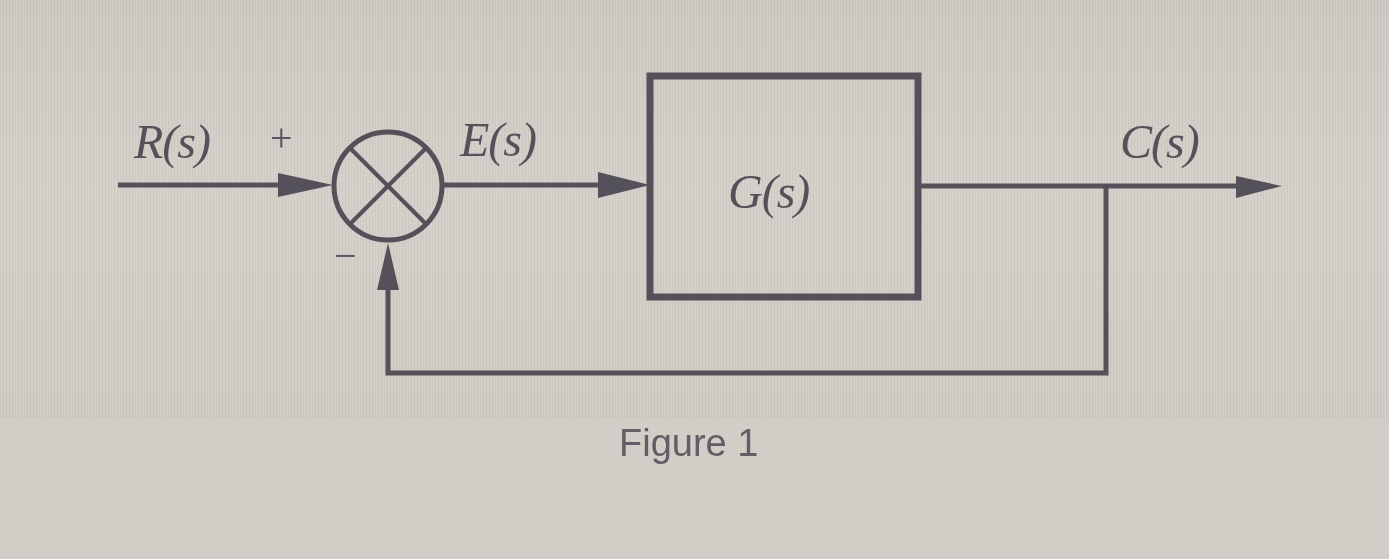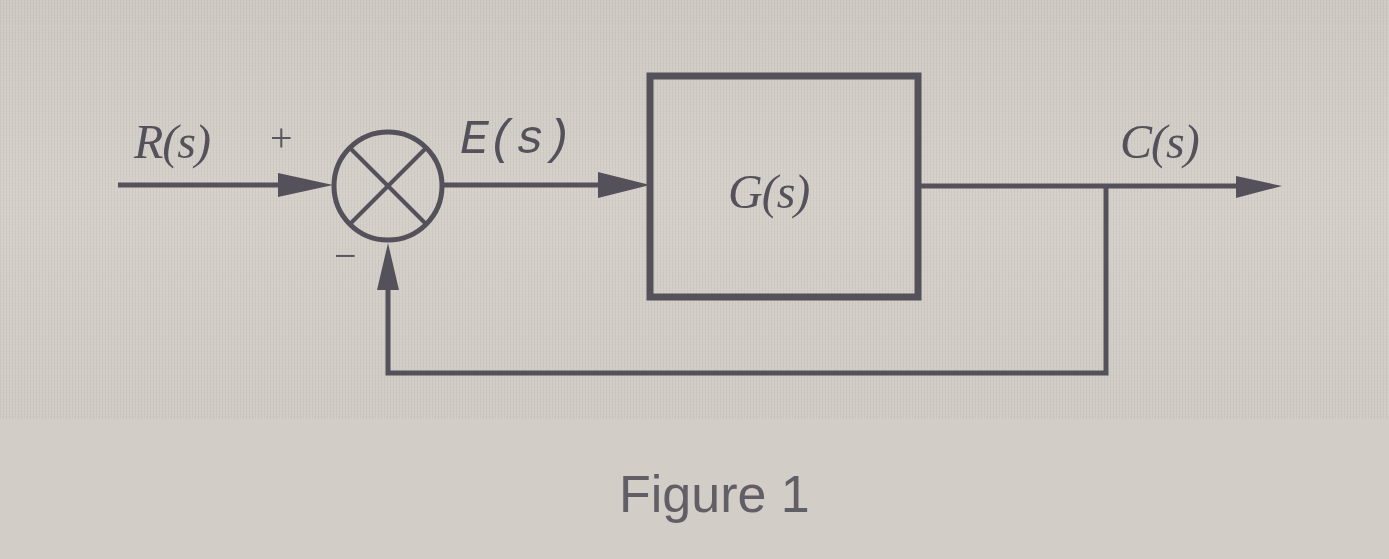--- a/index.html
+++ b/index.html
@@ -28,25 +28,24 @@
     .sign-label {
       position: absolute;
       font-family: "Liberation Serif", "DejaVu Serif", serif;
       font-size: 40px;
       color: #5a5660;
       line-height: 1;
     }
     .caption {
       position: absolute;
       font-family: "Liberation Sans", "DejaVu Sans", sans-serif;
-      font-size: 52px;
+      font-size: 38px;
       color: #625e66;
       line-height: 1;
       white-space: nowrap;
-      margin-top: 44px;
     }
   </style>
 </head>
 <body>
 
 <div class="canvas">
 
   <svg class="diagram" width="1389" height="559" viewBox="0 0 1389 559">
     <defs>
       <marker id="arrow" markerWidth="14" markerHeight="10" refX="13" refY="5" orient="auto" markerUnits="userSpaceOnUse">
@@ -82,21 +81,21 @@
       <path d="M377,290 L388,243 L399,290 Z" fill="#55515a"></path>
     </g>
   </svg>
 
   <div class="math-label" style="left:134px; top:118px;">R(s)</div>
 
   <div class="sign-label" style="left:270px; top:118px;">+</div>
 
   <div class="sign-label" style="left:334px; top:236px;">−</div>
 
-  <div class="math-label" style="left:460px; top:116px;font-family:Liberation Mono, monospace;">E(s)</div>
+  <div class="math-label" style="left:460px; top:116px;">E(s)</div>
 
   <div class="math-label" style="left:1120px; top:118px;">C(s)</div>
 
   <div class="math-label" style="left:728px; top:168px;">G(s)</div>
 
   <div class="caption" style="left:619px; top:424px;">Figure 1</div>
 
 </div>
 
 </body></html>

